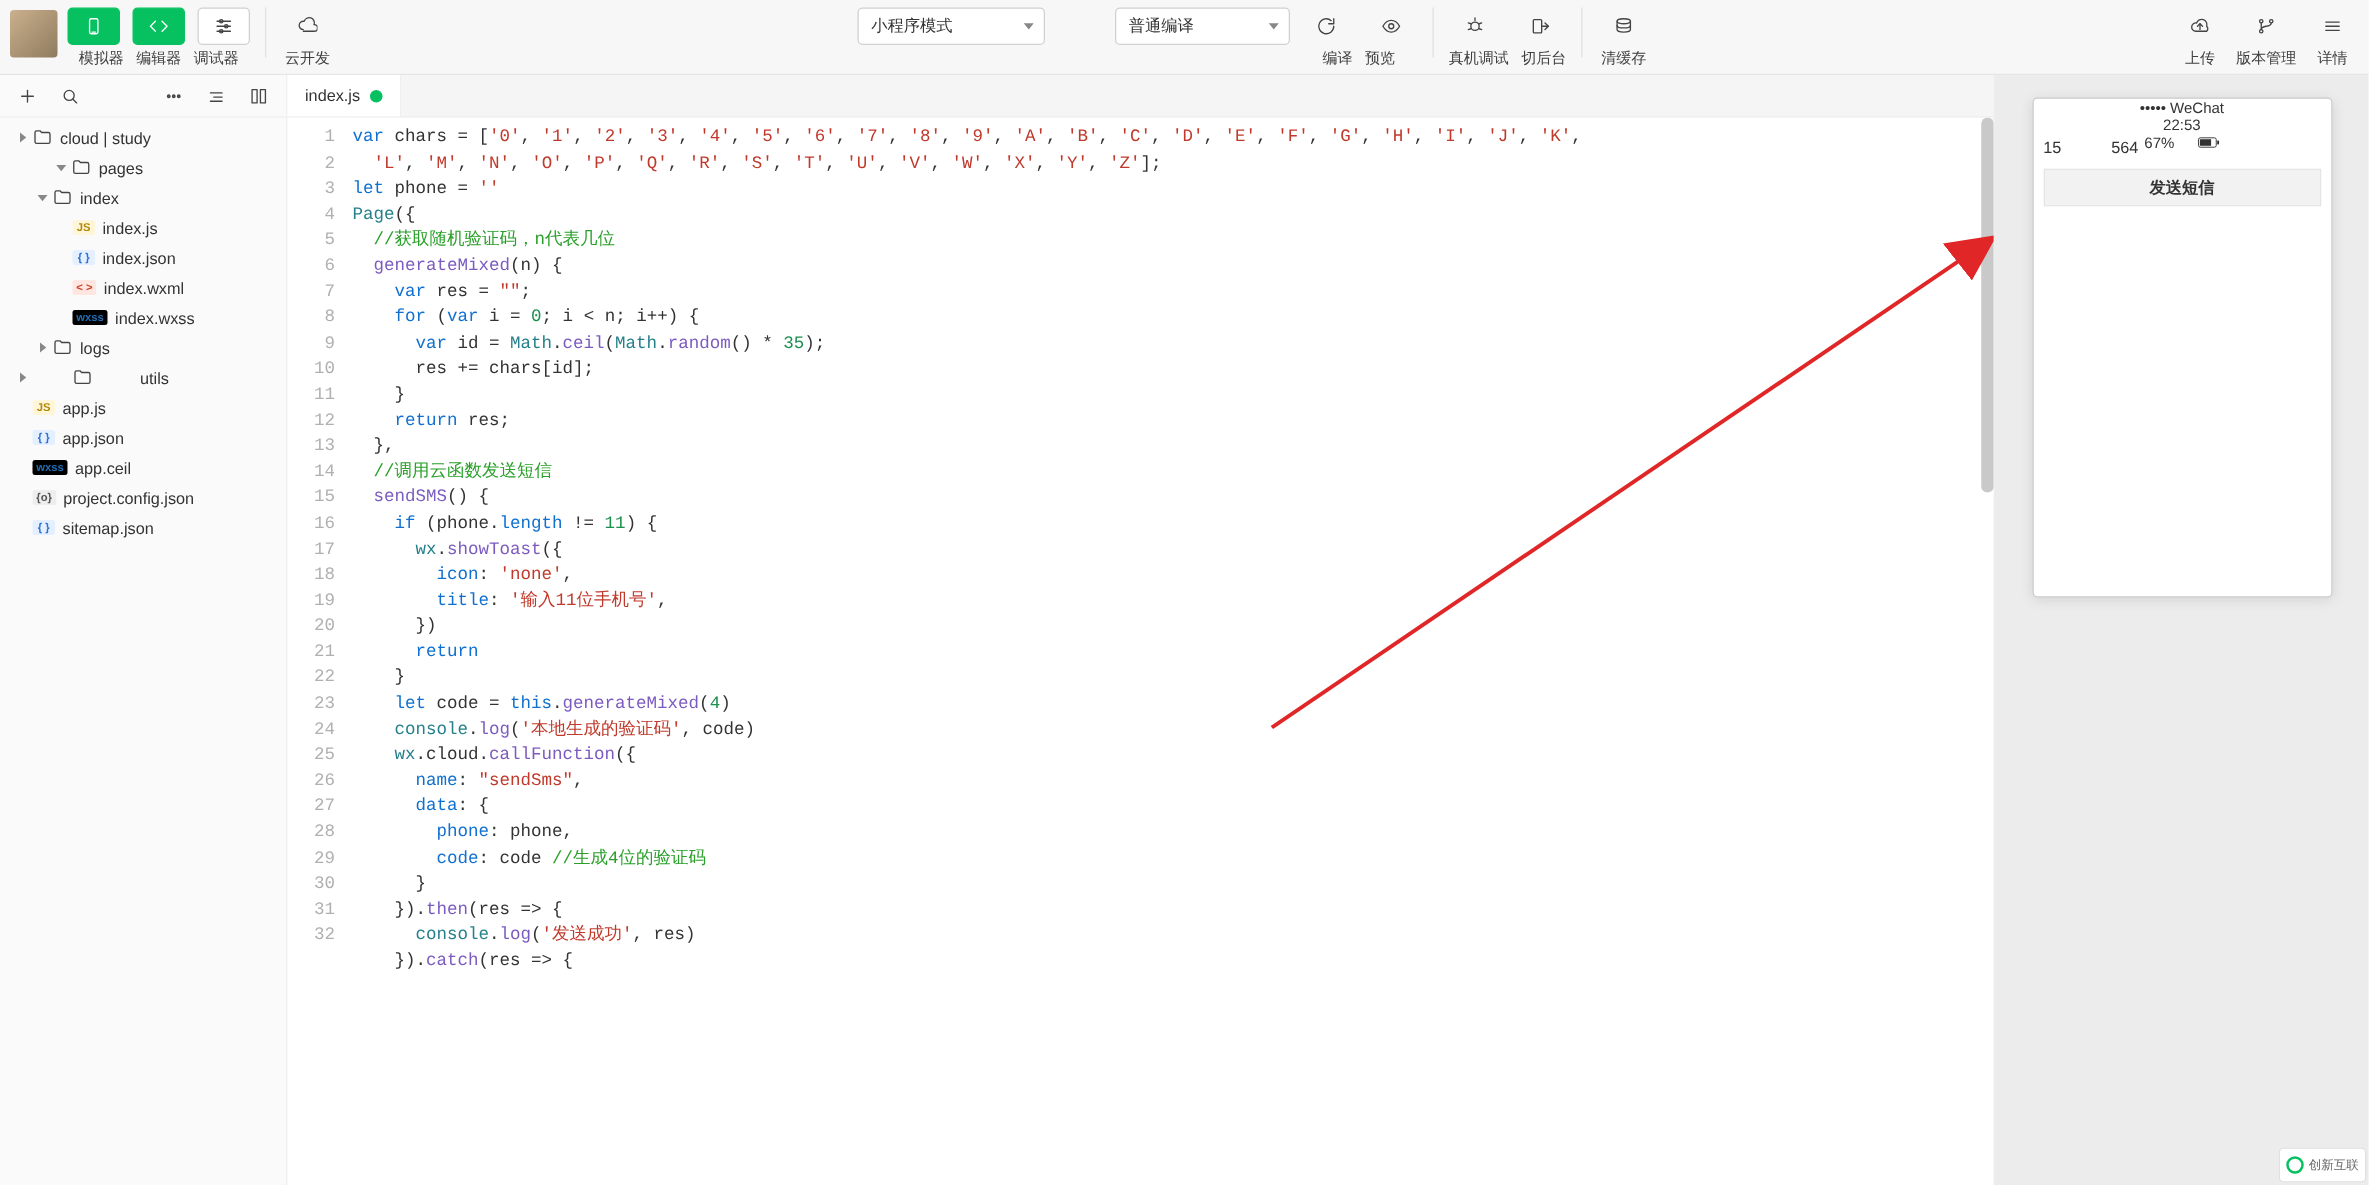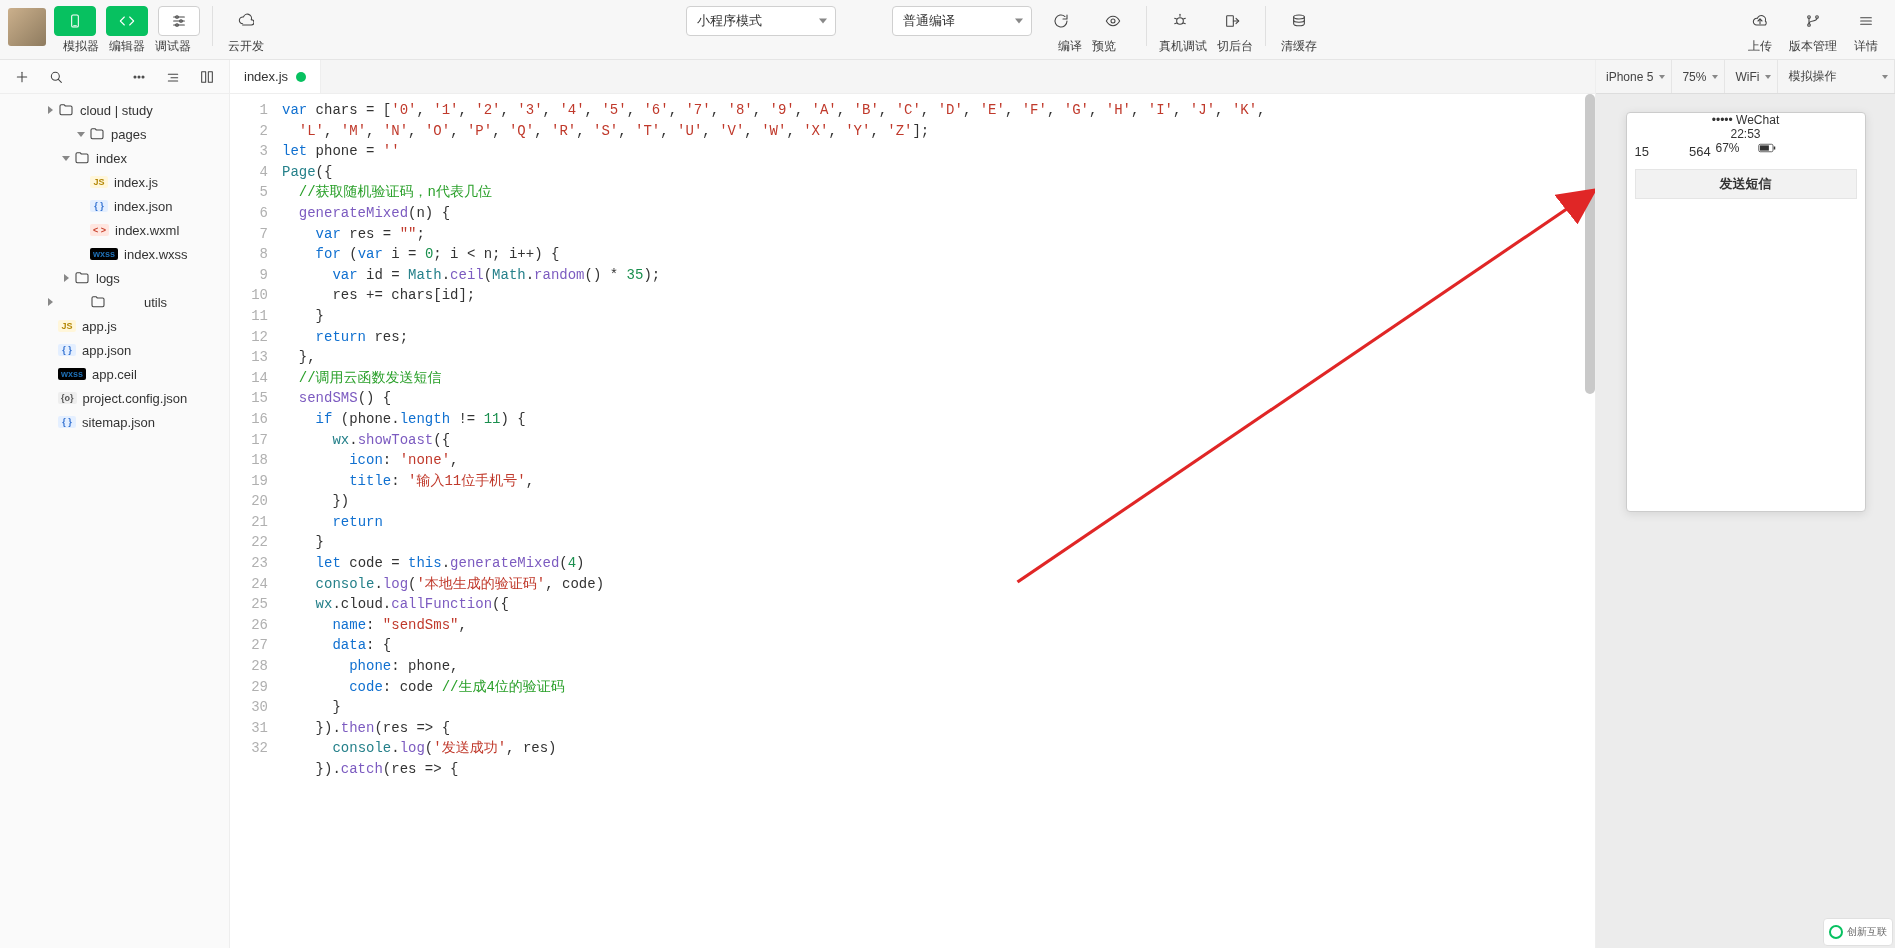--- a/index.html
+++ b/index.html
@@ -25,21 +25,21 @@
 .tb-btn.green .ic { stroke: #fff; }
 
 
 .main { flex: 1; display: flex; min-height: 0; }
 
 
 .sidebar { width: 230px; border-right: 1px solid #eee; display: flex; flex-direction: column; background: #fafafa; }
 .sb-tools { height: 34px; display: flex; align-items: center; gap: 18px; padding: 0 14px; color: #666; border-bottom: 1px solid #eee; }
 .sb-tools .sic { width: 16px; height: 16px; cursor: pointer; }
 .sb-tools .spacer { flex: 1; }
-.tree { flex: 1; overflow: auto; padding-top: 4px; padding-left: 32px; }
+.tree { flex: 1; overflow: auto; padding-top: 4px; }
 .tree-row { display: flex; align-items: center; height: 24px; padding-right: 8px; cursor: pointer; white-space: nowrap; }
 .tree-row .tw { width: 12px; height: 12px; margin-right: 2px; }
 .tree-row .fic { width: 16px; height: 16px; margin-right: 6px; }
 .tree-row .name { font-size: 13px; color: #333; }
 .badge { font-size: 9px; font-weight: 700; padding: 1px 3px; border-radius: 2px; margin-right: 6px; min-width: 18px; text-align: center; }
 .b-js   { background: #fff6da; color: #b48806; }
 .b-json { background: #e4efff; color: #2f6fd0; }
 .b-wxml { background: #ffe6e0; color: #c8402a; }
 .b-wxss { background: #000000; color: #1e6fb5; }
 .b-conf { background: #eee; color: #555; }
@@ -421,34 +421,20 @@
               <marker id="ah" markerWidth="12" markerHeight="12" refX="10" refY="6" orient="auto">
                 <path d="M0 0 L12 6 L0 12 z" fill="#e02626"></path>
               </marker>
             </defs>
           <line x1="600" y1="400" x2="1038" y2="80" stroke="#e02626" stroke-width="2.5" marker-end="url(#ah)"></line>
         </svg>
       </div>
     </div>
 
     <div class="simcol">
-      <div class="sim-top">
-        <div class="sim-dd">
-            <span>iPhone 5</span>
-          </div>
-        <div class="sim-dd">
-            <span>75%</span>
-          </div>
-        <div class="sim-dd">
-            <span>WiFi</span>
-          </div>
-        <div class="sim-dd" style="flex:1">
-            <span>模拟操作</span>
-          </div>
-      </div>
       <div class="sim-stage">
         <div class="phone">
           <div class="ph-status">
             <span>••••• WeChat</span>
             <svg width="10" height="10" viewBox="0 0 24 24" class="ic">
                 <path d="M4 10c5-5 11-5 16 0"></path>
                 <path d="M7 13c3-3 7-3 10 0"></path>
                 <circle cx="12" cy="17" r="1" fill="#333" stroke="none"></circle>
               </svg>
             <span>22:53</span>

